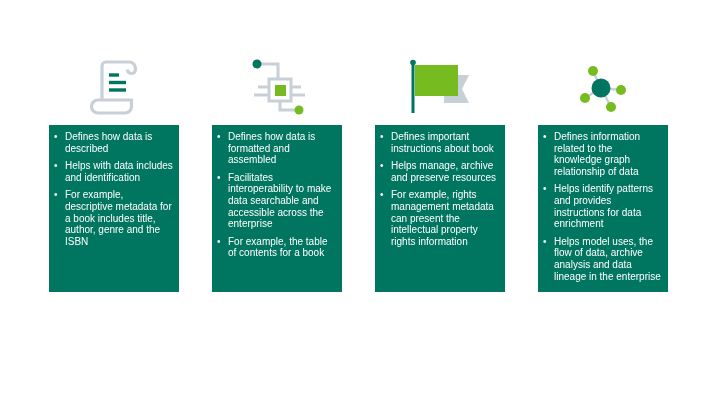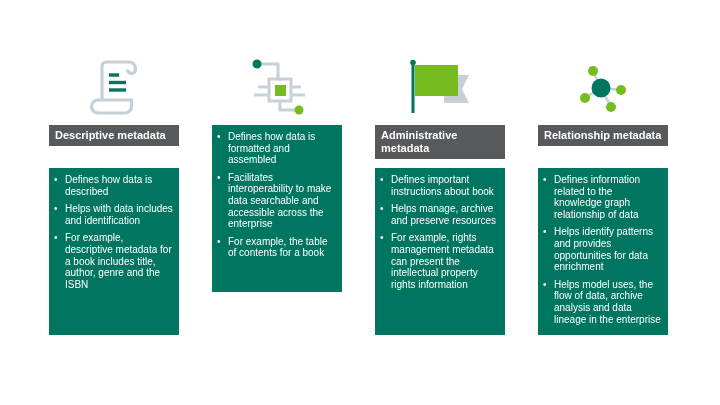--- a/index.html
+++ b/index.html
@@ -85,23 +85,20 @@
             <path d="M17 48 V12 a4 4 0 0 1 4-4 h23"></path>
             <path d="M44 8 a6.5 6.5 0 0 1 6.5 6.5 v1 a4 4 0 0 1-8 0"></path>
             <path d="M17 46 h-4 a6.5 6.5 0 0 0 0 13 h27 a6.5 6.5 0 0 0 6.5-6.5 V46 z" fill="#ffffff"></path>
           </g>
           <g stroke="#00755f" stroke-width="3.4">
             <line x1="24" y1="21" x2="34" y2="21"></line>
             <line x1="24" y1="28.5" x2="41" y2="28.5"></line>
             <line x1="24" y1="36" x2="41" y2="36"></line>
           </g>
         </svg>
-      </div>
-      <div class="header-slot">
-        <div class="header-bar">Descriptive metadata</div>
       </div>
       <div class="body-panel">
         <ul class="bullet-list">
           <li>
               <span class="bullet-dot">•</span>
               <span>Defines how data is described</span>
             </li>
           <li>
               <span class="bullet-dot">•</span>
               <span>Helps with data includes and identification</span>
@@ -151,23 +148,20 @@
 
     <div class="col">
       <div class="icon-slot">
         <svg class="icon-svg" width="68" height="58" viewBox="0 0 68 58">
           <polygon points="38,17 63,17 56,31 63,45 38,45" fill="#c7d0d7"></polygon>
           <rect x="9" y="7" width="43" height="31" fill="#76bc21"></rect>
           <line x1="7" y1="6" x2="7" y2="55" stroke="#00755f" stroke-width="3"></line>
           <circle cx="7" cy="4.5" r="2.8" fill="#00755f"></circle>
         </svg>
       </div>
-      <div class="header-slot">
-        <div class="header-bar">Administrative metadata</div>
-      </div>
       <div class="body-panel">
         <ul class="bullet-list">
           <li>
               <span class="bullet-dot">•</span>
               <span>Defines important instructions about book</span>
             </li>
           <li>
               <span class="bullet-dot">•</span>
               <span>Helps manage, archive and preserve resources</span>
             </li>
@@ -188,32 +182,29 @@
             <line x1="26" y1="22" x2="36" y2="41"></line>
             <line x1="26" y1="22" x2="10" y2="32"></line>
           </g>
           <circle cx="26" cy="22" r="9.5" fill="#00755f"></circle>
           <circle cx="18" cy="5" r="5" fill="#76bc21"></circle>
           <circle cx="46" cy="24" r="5" fill="#76bc21"></circle>
           <circle cx="36" cy="41" r="5" fill="#76bc21"></circle>
           <circle cx="10" cy="32" r="5" fill="#76bc21"></circle>
         </svg>
       </div>
-      <div class="header-slot">
-        <div class="header-bar">Relationship metadata</div>
-      </div>
       <div class="body-panel">
         <ul class="bullet-list">
           <li>
               <span class="bullet-dot">•</span>
               <span>Defines information related to the knowledge graph relationship of data</span>
             </li>
           <li>
               <span class="bullet-dot">•</span>
-              <span>Helps identify patterns and provides opportunities for data enrichment</span>
+              <span>Helps identify patterns and provides instructions for data enrichment</span>
             </li>
           <li>
               <span class="bullet-dot">•</span>
               <span>Helps model uses, the flow of data, archive analysis and data lineage in the enterprise</span>
             </li>
         </ul>
       </div>
     </div>
 
   </div>

